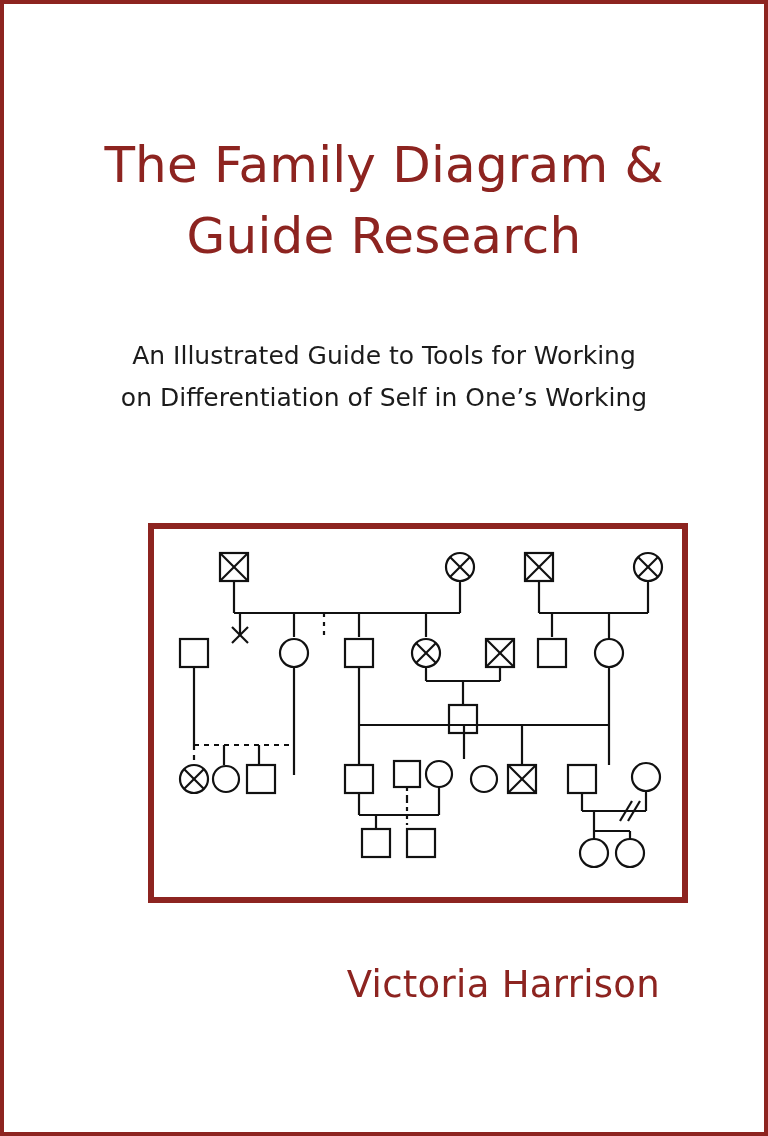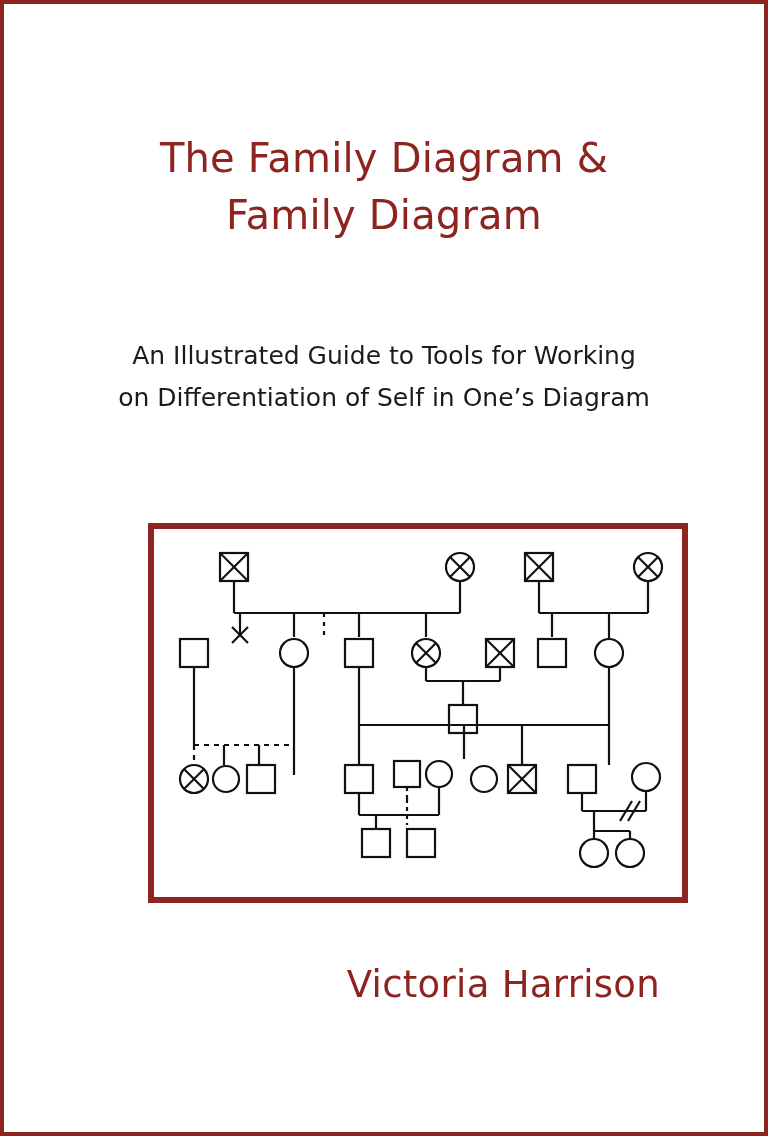--- a/index.html
+++ b/index.html
@@ -32,21 +32,21 @@
     border: 16px solid #ffffff;
     box-sizing: border-box;
   }
   .title {
     position: absolute;
     left: 60px;
     right: 60px;
     top: 110px;
     text-align: center;
     color: #8d2420;
-    font-size: 40px;
+    font-size: 50px;
     line-height: 1.42;
     font-weight: 400;
     letter-spacing: 0.2px;
   }
   .title .line2 {
     display: block;
   }
   .subtitle {
     position: absolute;
     left: 70px;
@@ -85,26 +85,26 @@
   }
 </style>
 </head>
 <body>
 
 <div class="cover">
   <div class="inner">
 
     <div class="title">
       <span class="line1">The Family Diagram &amp;</span>
-      <span class="line2">Family Diagram</span>
+      <span class="line2">Guide Research</span>
     </div>
 
     <div class="subtitle">
       <span class="sline">An Illustrated Guide to Tools for Working</span>
-      <span class="sline">on Differentiation of Self in One’s Diagram</span>
+      <span class="sline">on Differentiation of Self in One’s Working</span>
     </div>
 
     <div class="diagram-frame">
       <svg width="528" height="368" viewBox="0 0 528 368">
         <g fill="none" stroke="#111111" stroke-width="2.2">
 
           <rect x="66" y="24" width="28" height="28"></rect>
           <line x1="66" y1="24" x2="94" y2="52"></line>
           <line x1="94" y1="24" x2="66" y2="52"></line>
 

